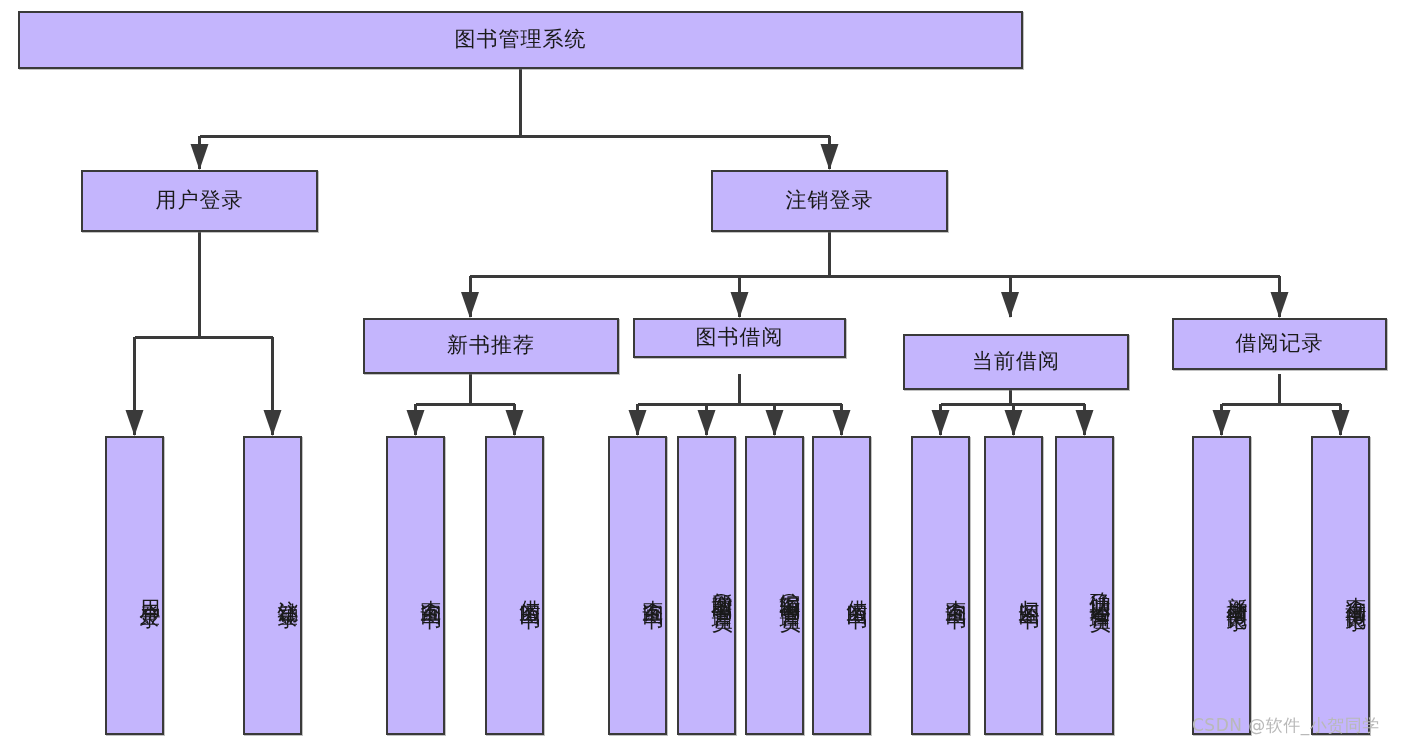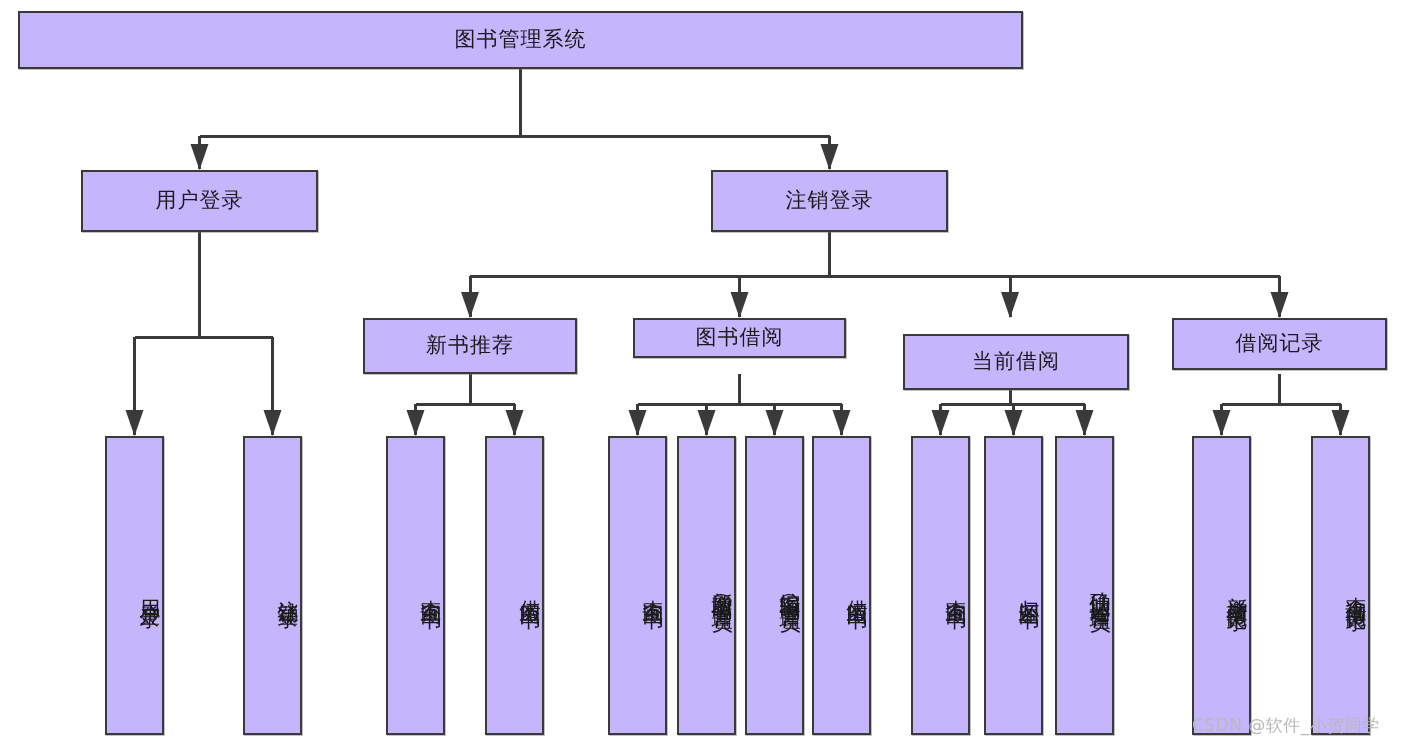--- a/index.html
+++ b/index.html
@@ -130,21 +130,21 @@
       <span>图书管理系统</span>
     </div>
 
   <div class="node h" style="left: 81px; top: 170px; width: 237px; height: 62px;">
       <span>用户登录</span>
     </div>
   <div class="node h" style="left: 711px; top: 170px; width: 237px; height: 62px;">
       <span>注销登录</span>
     </div>
 
-  <div class="node h" style="left: 363px; top: 318px; width: 214px; height: 56px;">
+  <div class="node h" style="left: 363px; top: 318px; width: 256px; height: 56px;">
       <span>新书推荐</span>
     </div>
   <div class="node h" style="left: 633px; top: 318px; width: 213px; height: 40px;">
       <span>图书借阅</span>
     </div>
   <div class="node h" style="left: 903px; top: 334px; width: 226px; height: 56px;">
       <span>当前借阅</span>
     </div>
   <div class="node h" style="left: 1172px; top: 318px; width: 215px; height: 52px;">
       <span>借阅记录</span>

